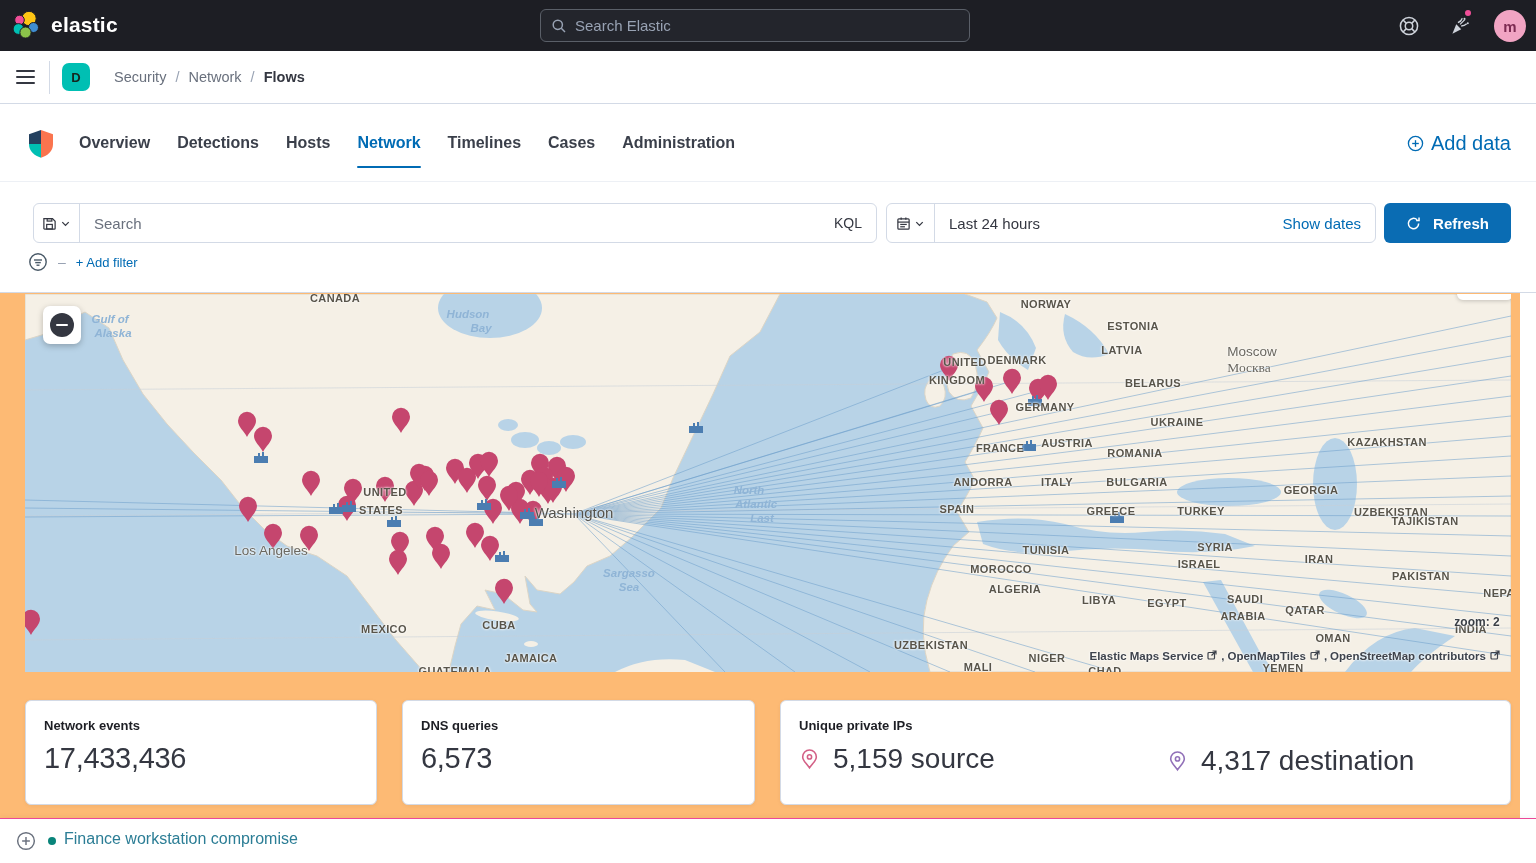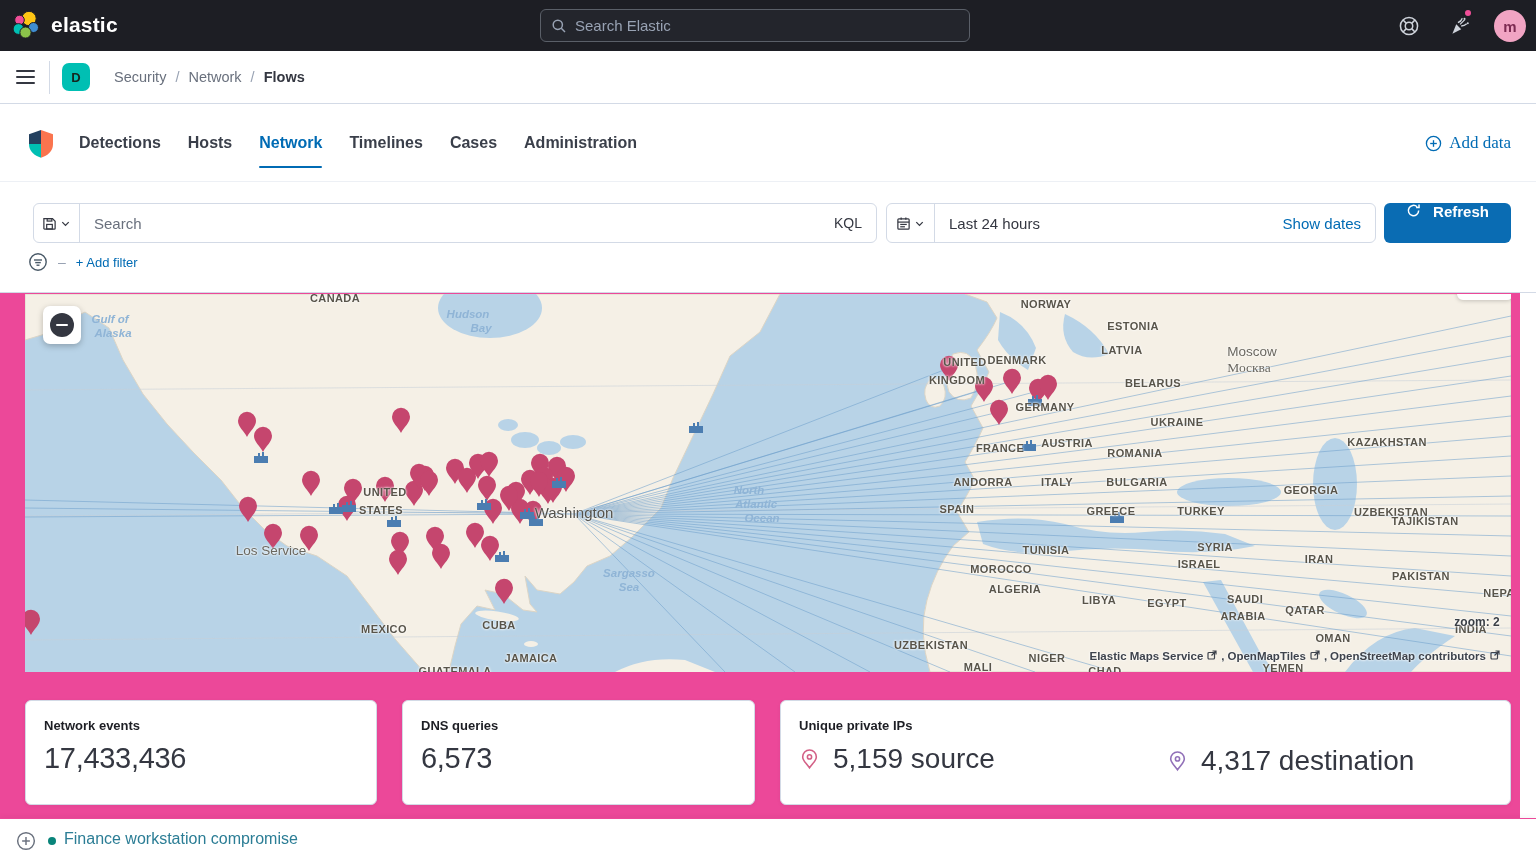--- a/index.html
+++ b/index.html
@@ -1,18 +1,18 @@
 <!DOCTYPE html>
 <html><head>
 <meta charset="utf-8">
 <style>
   * { margin:0; padding:0; box-sizing:border-box; }
   html,body { width:1536px; height:863px; overflow:hidden; background:#fff;
     font-family:"Liberation Sans","DejaVu Sans",sans-serif; }
-  .screen { position:relative; width:1520px; height:863px; background:#ec4899; }
+  .screen { position:relative; width:1520px; height:863px; background:#fdba74; }
 
   
   .top-bar { position:absolute; left:0; top:0; width:1536px; height:51px; background:#1D1E24; }
   .brand { position:absolute; left:12px; top:10px; display:flex; align-items:center; gap:9px; }
   .brand-name { color:#fff; font-size:21px; font-weight:600; letter-spacing:.2px; }
   .global-search { position:absolute; left:540px; top:9px; width:430px; height:33px;
     background:#23252C; border:1px solid #5A5F68; border-radius:6px;
     display:flex; align-items:center; padding:0 10px; gap:8px; }
   .global-search input { flex:1; background:transparent; border:none; outline:none;
     color:#D4DAE5; font-size:15px; font-family:inherit; }
@@ -43,42 +43,42 @@
   .tab-bar { position:absolute; left:0; top:104px; width:1536px; height:78px; background:#fff;
     border-bottom:1px solid #EDF0F5; }
   .shield { position:absolute; left:28px; top:25px; }
   .tabs { position:absolute; left:79px; top:0; height:78px; display:flex; align-items:center; gap:27px; }
   .tab { position:relative; font-size:16px; font-weight:600; color:#3A3F4A; cursor:pointer;
     height:78px; display:flex; align-items:center; }
   .tab.active { color:#006BB4; }
   .tab.active::after { content:""; position:absolute; left:0; right:0; bottom:14px; height:2.5px;
     border-radius:2px; background:#006BB4; }
   .add-data { position:absolute; right:25px; top:0; height:78px; display:flex; align-items:center;
-    gap:7px; color:#006BB4; font-size:17px; cursor:pointer;font-family:Liberation Serif, serif; }
+    gap:7px; color:#006BB4; font-size:20px; cursor:pointer; }
 
   
   .filter-bar { position:absolute; left:0; top:182px; width:1536px; height:111px; background:#fff;
     border-bottom:1px solid #D3DAE6; }
   .query-group { position:absolute; left:33px; top:21px; width:844px; height:40px;
     border:1px solid #D3DAE6; border-radius:6px; background:#fff; display:flex; align-items:center; }
   .saved-btn { width:46px; height:100%; border-right:1px solid #D3DAE6; display:flex;
     align-items:center; justify-content:center; gap:3px; cursor:pointer; }
   .query-group input { flex:1; border:none; outline:none; padding:0 14px; font-size:15px;
     font-family:inherit; color:#343741; background:transparent; }
   .query-group input::placeholder { color:#69707D; }
   .kql { padding:0 14px; font-size:14px; color:#343741; cursor:pointer; }
   .date-group { position:absolute; left:886px; top:21px; width:490px; height:40px;
     border:1px solid #D3DAE6; border-radius:6px; background:#fff; display:flex; align-items:center; }
   .cal-btn { width:48px; height:100%; border-right:1px solid #D3DAE6; display:flex;
     align-items:center; justify-content:center; gap:3px; cursor:pointer; }
   .time-text { flex:1; padding-left:14px; font-size:15px; color:#343741; cursor:pointer; }
   .show-dates { padding-right:14px; font-size:15px; color:#006BB4; cursor:pointer; }
   .refresh-btn { position:absolute; left:1384px; top:21px; width:127px; height:40px;
     background:#0A6CB3; border:none; border-radius:6px; color:#fff; font-size:15px; font-weight:600;
-    font-family:inherit; display:flex; align-items:flex-start; justify-content:center; gap:12px; cursor:pointer; }
+    font-family:inherit; display:flex; align-items:center; justify-content:center; gap:12px; cursor:pointer; }
   .addfilter-row { position:absolute; left:28px; top:70px; display:flex; align-items:center; }
   .dash { color:#98A2B3; margin:0 10px 0 10px; font-size:14px; }
   .add-filter { color:#006BB4; font-size:13px; cursor:pointer; }
 
   
   .map { position:absolute; left:25px; top:294px; width:1486px; height:378px; background:#B8D3E7;
     overflow:hidden; cursor:grab; }
   .map svg.land-layer, .map svg.line-layer { position:absolute; left:0; top:0; }
   .line-layer line { stroke:#6FA0CC; stroke-width:1; opacity:.55; }
   .map-label { position:absolute; transform:translate(-50%,-50%); white-space:nowrap; pointer-events:none;
@@ -177,20 +177,21 @@
       </div>
   </div>
 
   <div class="tab-bar">
     <svg class="shield" width="26" height="30" viewBox="0 0 26 30">
       <path d="M13 1 L25 5.2 V15 c0 7.6 -5.4 11.4 -12 13.8 Z" fill="#FA744E"></path>
       <path d="M13 1 L1 5.2 V15 h12 Z" fill="#24405F"></path>
       <path d="M1 15 c0 7.6 5.4 11.4 12 13.8 V15 Z" fill="#00BFB3"></path>
     </svg>
     <div class="tabs">
+        <div class="tab">Overview</div>
         <div class="tab">Detections</div>
         <div class="tab">Hosts</div>
         <div class="tab active">Network</div>
         <div class="tab">Timelines</div>
         <div class="tab">Cases</div>
         <div class="tab">Administration</div>
       </div>
     <div class="add-data">
       <svg width="17" height="17" viewBox="0 0 18 18">
         <circle cx="9" cy="9" r="7.5" fill="none" stroke="#006BB4" stroke-width="1.4"></circle>
@@ -536,29 +537,29 @@
         <span class="map-label ml-country" style="left: 906px; top: 351px;">UZBEKISTAN</span>
         <span class="map-label ml-country" style="left: 1308px; top: 344px;">OMAN</span>
         <span class="map-label ml-country" style="left: 1446px; top: 335px;">INDIA</span>
         <span class="map-label ml-country" style="left: 1474px; top: 299px;">NEPA</span>
         <span class="map-label ml-country" style="left: 1022px; top: 364px;">NIGER</span>
         <span class="map-label ml-country" style="left: 953px; top: 373px;">MALI</span>
         <span class="map-label ml-country" style="left: 1080px; top: 377px;">CHAD</span>
         <span class="map-label ml-country" style="left: 1258px; top: 374px;">YEMEN</span>
         <span class="map-label ml-country" style="left: 360px; top: 198px;">UNITED</span>
         <span class="map-label ml-country" style="left: 356px; top: 216px;">STATES</span>
-        <span class="map-label ml-city" style="left: 246px; top: 256px;">Los Service</span>
+        <span class="map-label ml-city" style="left: 246px; top: 256px;">Los Angeles</span>
         <span class="map-label ml-citydark" style="left: 549px; top: 218px;">Washington</span>
         <span class="map-label ml-country" style="left: 359px; top: 335px;">MEXICO</span>
         <span class="map-label ml-country" style="left: 474px; top: 331px;">CUBA</span>
         <span class="map-label ml-country" style="left: 506px; top: 364px;">JAMAICA</span>
         <span class="map-label ml-country" style="left: 430px; top: 377px;">GUATEMALA</span>
         <span class="map-label ml-water" style="left: 724px; top: 196px;">North</span>
         <span class="map-label ml-water" style="left: 731px; top: 210px;">Atlantic</span>
-        <span class="map-label ml-water" style="left: 737px; top: 224px;">Ocean</span>
+        <span class="map-label ml-water" style="left: 737px; top: 224px;">Last</span>
         <span class="map-label ml-water" style="left: 604px; top: 279px;">Sargasso</span>
         <span class="map-label ml-water" style="left: 604px; top: 293px;">Sea</span>
         <span class="map-label ml-zoom" style="left: 1452px; top: 328px;">zoom: 2</span>
       </div>
     <div class="map-ctl">
         <div class="map-ctl-inner"></div>
       </div>
     <div class="map-ctl-top"></div>
     <div class="attribution" id="map-attribution"><span class="attr-link">Elastic Maps Service</span><span><svg class="ext-ic" width="10" height="10" viewBox="0 0 10 10" fill="none" stroke="#3E434C" stroke-width="1.2">
             <rect x="1" y="2.5" width="6.5" height="6.5" rx="1"></rect>

